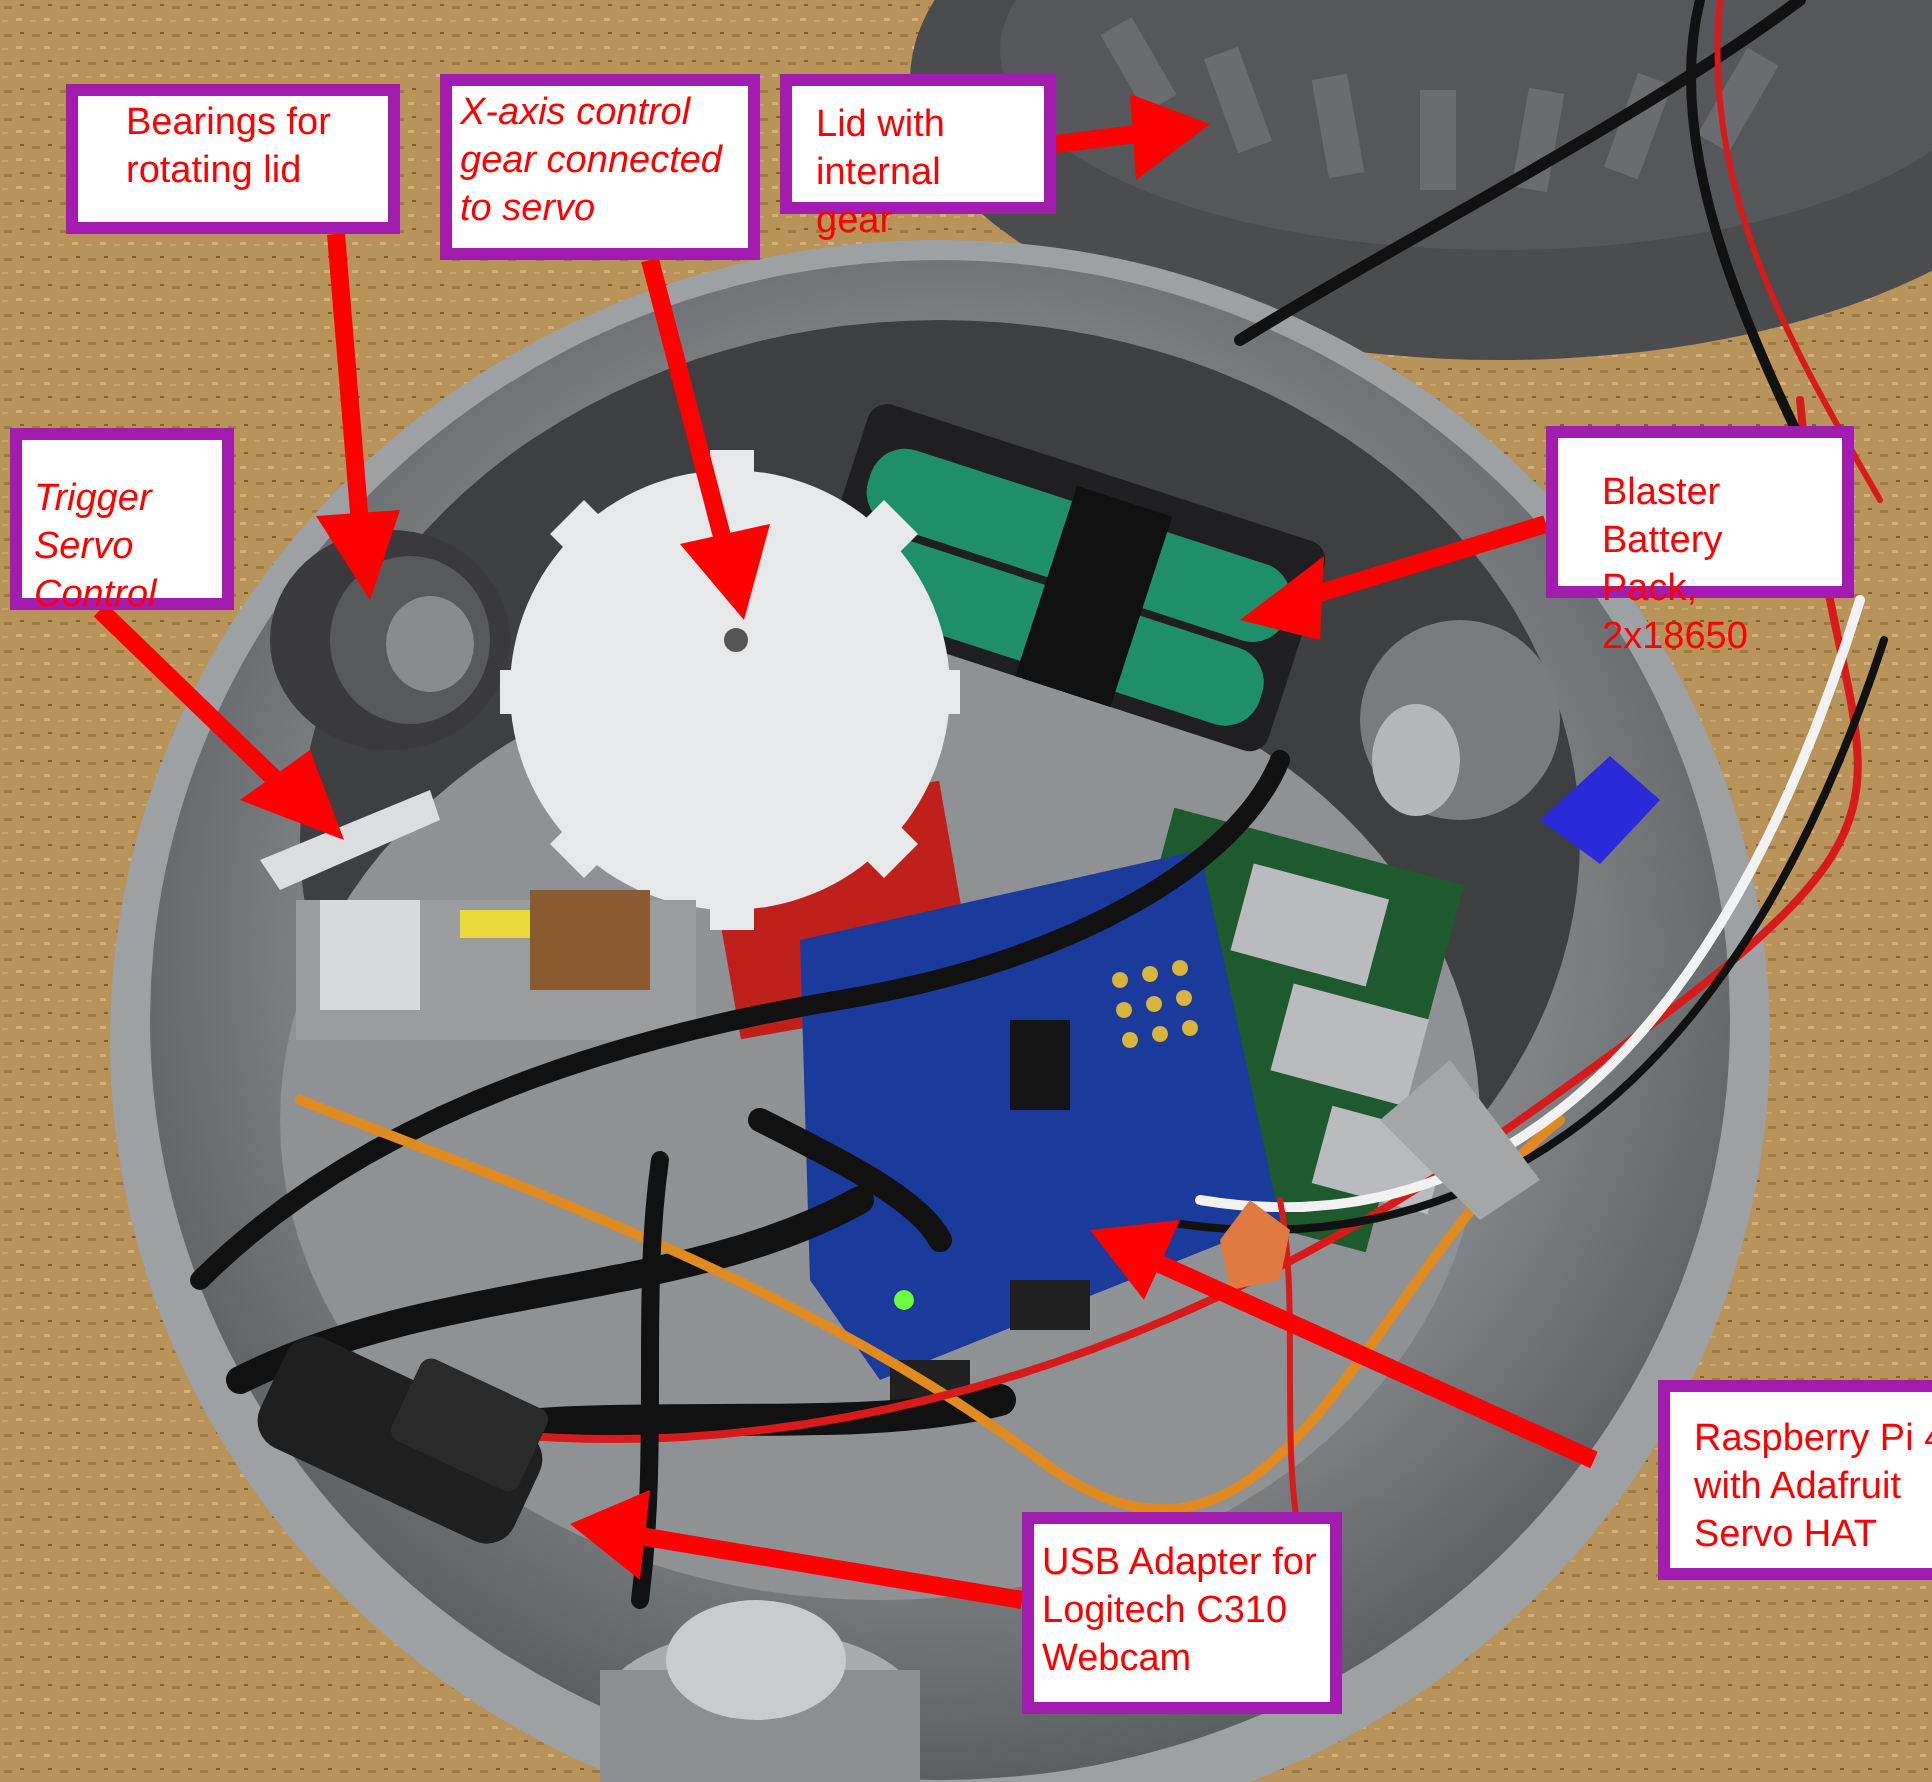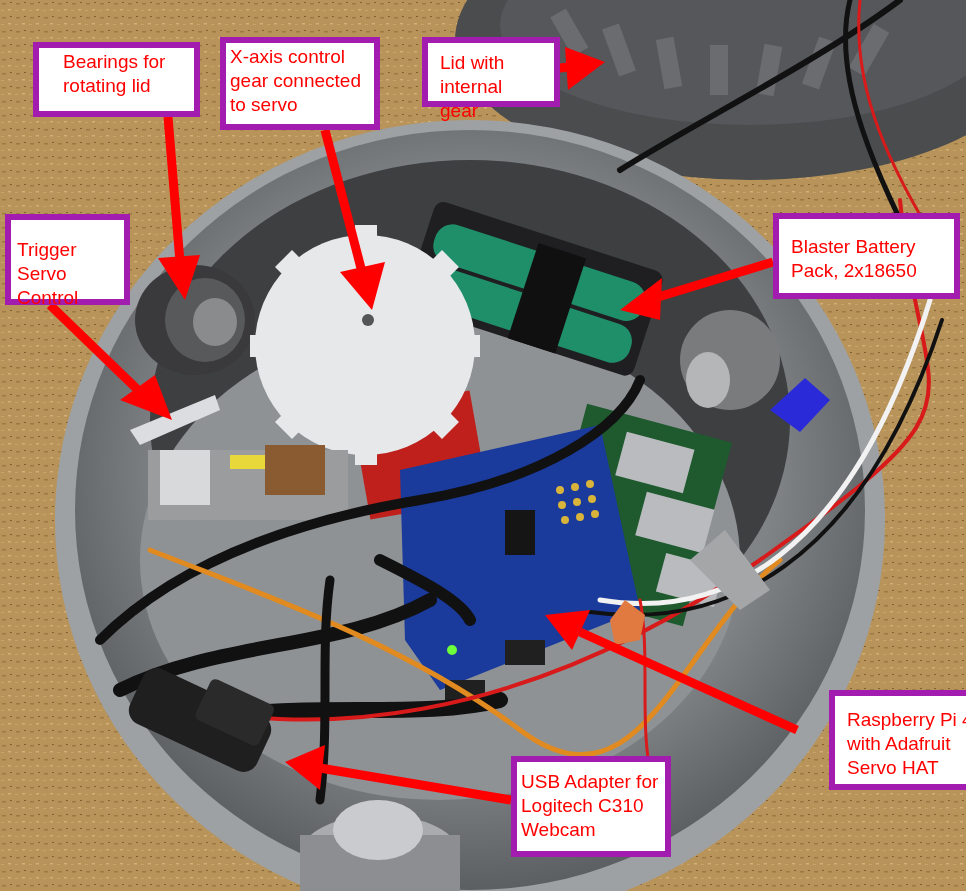--- a/index.html
+++ b/index.html
@@ -159,27 +159,27 @@
     <polygon points="662,278 660,320 620,310" stroke="none"></polygon>
     <line x1="797" y1="730" x2="580" y2="632"></line>
     <polygon points="590,610 572,650 545,615" stroke="none"></polygon>
     <line x1="511" y1="800" x2="320" y2="768"></line>
     <polygon points="325,745 320,790 285,762" stroke="none"></polygon>
   </g>
 </svg>
 
 <div class="label" style="left:33px;top:42px;width:167px;height:75px;padding-left:24px;">Bearings for
 rotating lid</div>
-<div class="label" style="left:220px;top:37px;width:160px;height:93px;padding:2px 4px;">X-axis control
+<div class="label" style="left:220px;top:37px;width:160px;height:93px;padding:2px 4px;font-style:italic;">X-axis control
 gear connected
 to servo</div>
-<div class="label" style="left:390px;top:37px;width:138px;height:70px;padding:8px 12px;margin-left:32px;">Lid with
+<div class="label" style="left:390px;top:37px;width:138px;height:70px;padding:8px 12px;">Lid with
 internal gear</div>
-<div class="label" style="left:5px;top:214px;width:125px;height:91px;padding:18px 6px;">Trigger Servo
+<div class="label" style="left:5px;top:214px;width:112px;height:91px;padding:18px 6px;font-style:italic;">Trigger Servo
 Control</div>
-<div class="label" style="left:773px;top:213px;width:187px;height:86px;padding:16px 12px;">Blaster Battery
+<div class="label" style="left:773px;top:213px;width:154px;height:86px;padding:16px 22px;">Blaster Battery
 Pack, 2x18650</div>
 <div class="label" style="left:797px;top:690px;width:188px;height:100px;padding:12px 12px;margin-left:32px;">Raspberry Pi 4
 with Adafruit
 Servo HAT</div>
 <div class="label" style="left:511px;top:756px;width:160px;height:101px;padding:8px 4px;">USB Adapter for
 Logitech  C310
 Webcam</div>
 
 </body></html>

